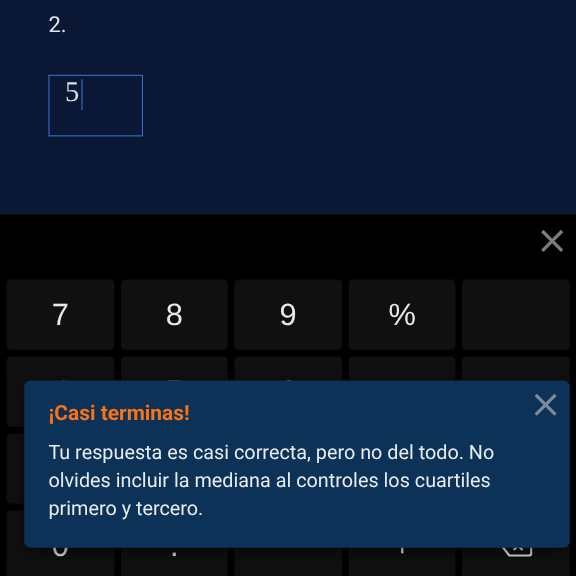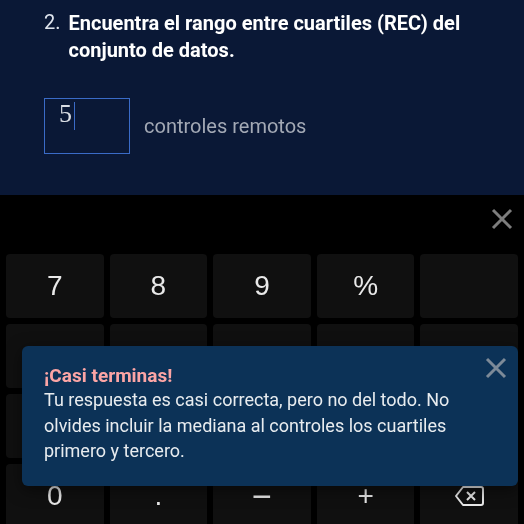--- a/index.html
+++ b/index.html
@@ -109,23 +109,24 @@
       right: 10px;
       color: #7d8a98;
       font-size: 22px;
       cursor: pointer;
       background: none;
       border: none;
       width: 24px;
       height: 24px;
     }
     .popup-title {
-      color: #fca5a5;
+      color: #f97316;
       font-weight: 700;
       font-size: 19px;
+      margin-bottom: 12px;
     }
     .popup-body {
       color: #e8ecef;
       font-size: 18px;
       line-height: 1.42;
     }
     .cursor-bar {
       display: inline-block;
       width: 1px;
       height: 28px;
@@ -133,25 +134,23 @@
       vertical-align: middle;
       margin-left: 2px;
     }
   </style>
 </head>
 <body>
 
 <div class="question-area">
   <div class="question-row">
     <div class="question-number">2.</div>
-    <div class="question-text">Encuentra el rango entre cuartiles (REC) del conjunto de datos.</div>
   </div>
   <div class="answer-row">
     <div class="answer-input"><span>5</span><span class="cursor-bar"></span></div>
-    <div class="answer-unit">controles remotos</div>
   </div>
 </div>
 
 <div class="keyboard-panel">
   <button class="close-keyboard">
     <svg viewBox="0 0 16 16">
         <path d="M2 2 L14 14 M14 2 L2 14" stroke="#7d7d7d" stroke-width="2" fill="none"></path>
       </svg>
   </button>
   <div class="key-grid">

